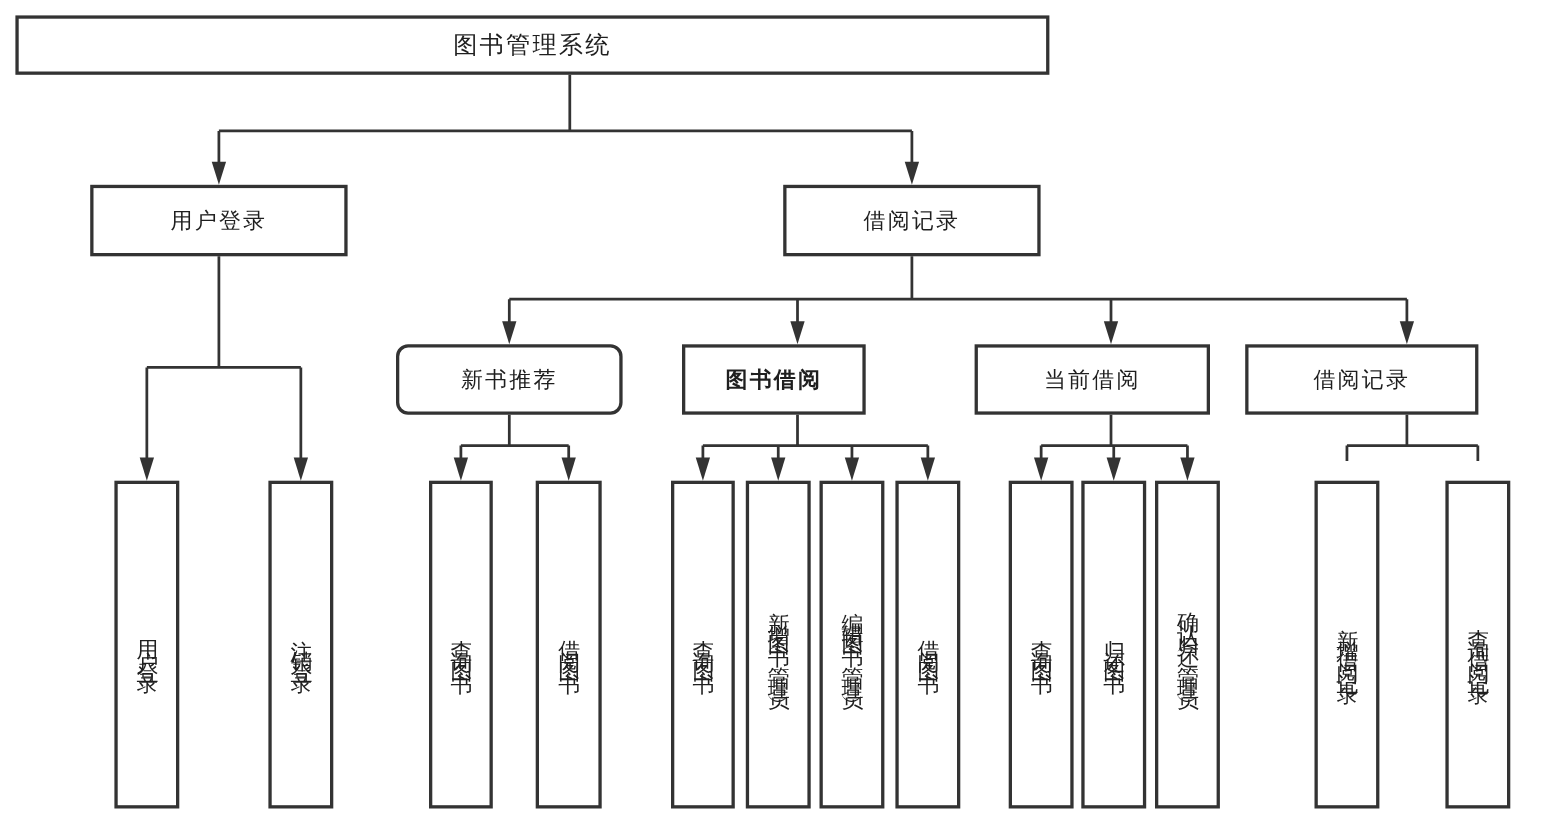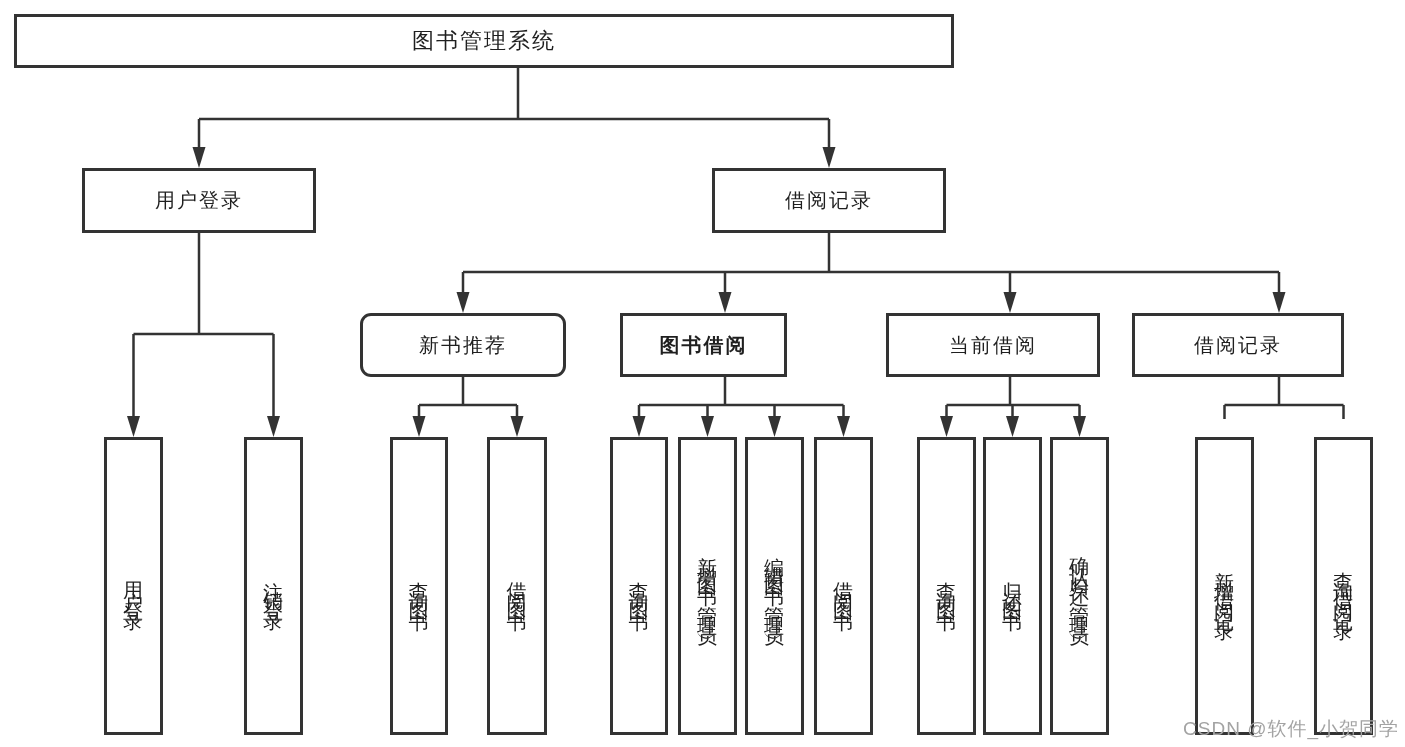--- a/index.html
+++ b/index.html
@@ -133,15 +133,14 @@
       <polygon points="632.5,416 645.5,416 639,437"></polygon>
       <polygon points="701,416 714,416 707.5,437"></polygon>
       <polygon points="768,416 781,416 774.5,437"></polygon>
       <polygon points="837,416 850,416 843.5,437"></polygon>
       <polygon points="940,416 953,416 946.5,437"></polygon>
       <polygon points="1006,416 1019,416 1012.5,437"></polygon>
       <polygon points="1073,416 1086,416 1079.5,437"></polygon>
     </g>
   </svg>
 
-  <div class="watermark">CSDN @软件_小贺同学</div>
 
 </div>
 
 </body></html>

